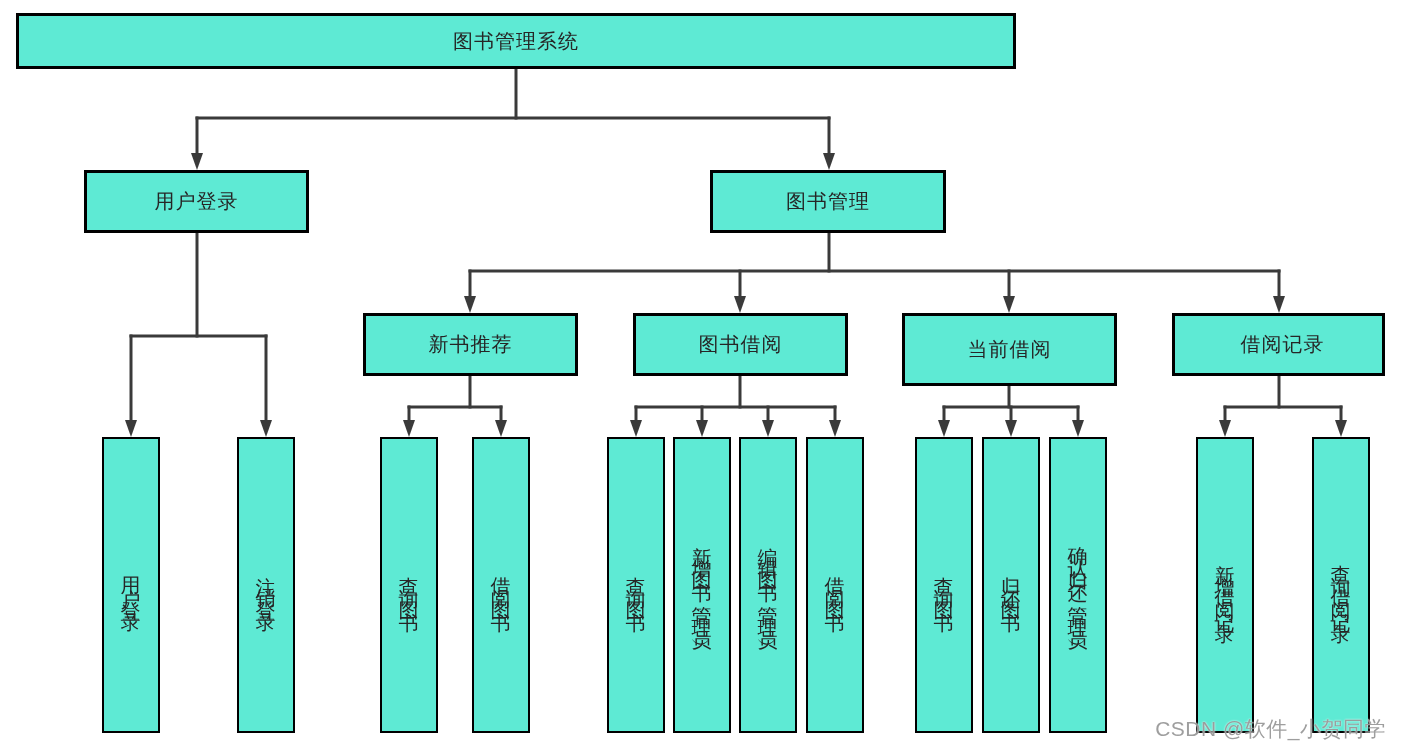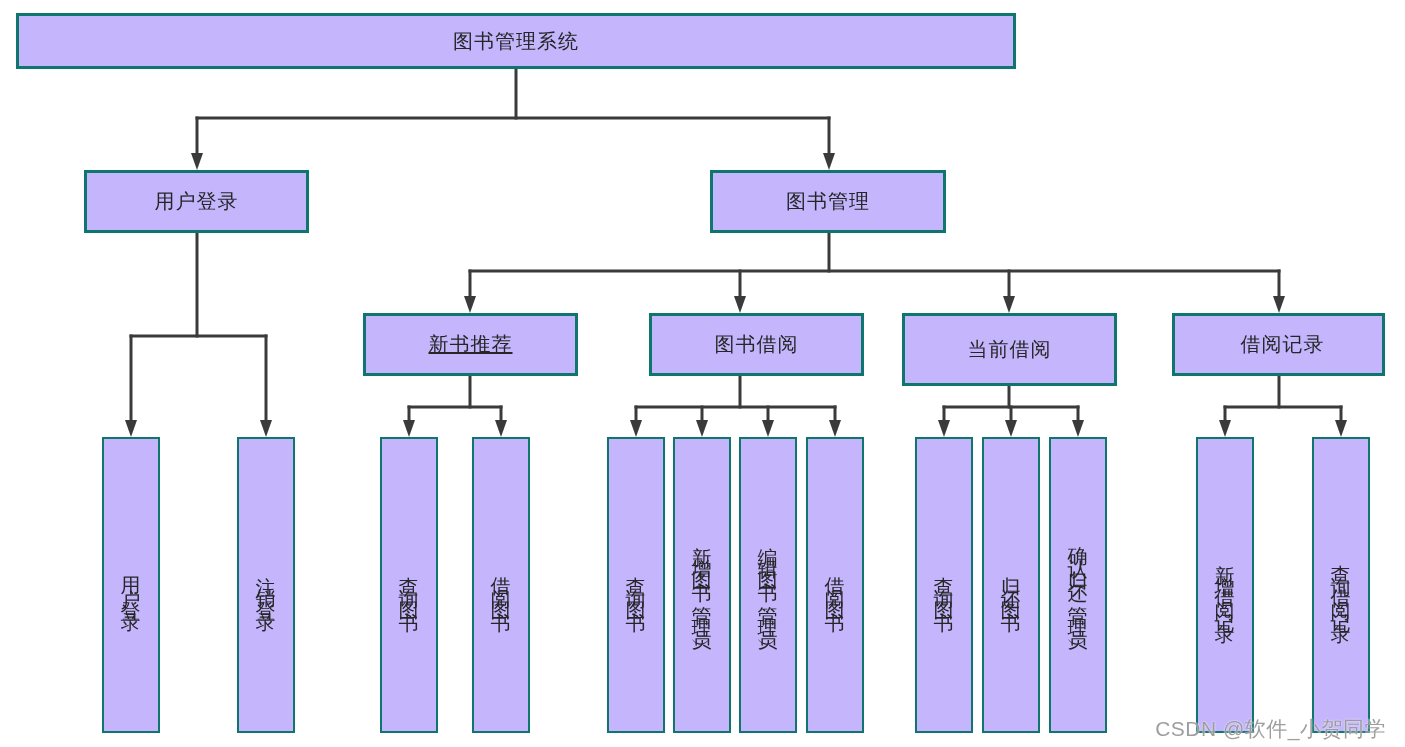--- a/index.html
+++ b/index.html
@@ -8,22 +8,22 @@
     width: 1405px;
     height: 747px;
     background: #ffffff;
     font-family: "Liberation Sans", sans-serif;
     overflow: hidden;
   }
   .wires { position: absolute; left: 0; top: 0; }
   .box {
     position: absolute;
     box-sizing: border-box;
-    background: #c4b5fd;
-    border: 3px solid #0f766e;
+    background: #5eead4;
+    border: 3px solid #000000;
     display: flex;
     align-items: center;
     justify-content: center;
     color: #262626;
   }
   .hnode { font-size: 20px; letter-spacing: 1px; white-space: nowrap; }
   .vnode { border-width: 2.5px; }
   .vnode .vt {
     writing-mode: vertical-rl;
     text-orientation: mixed;
@@ -110,22 +110,22 @@
       <path d="M1219 420 L1231 420 L1225 437 Z"></path>
       <path d="M1335 420 L1347 420 L1341 437 Z"></path>
     </g>
   </svg>
 
   <div class="box hnode" style="left:16px; top:13px; width:1000px; height:56px;">图书管理系统</div>
 
   <div class="box hnode" style="left:84px; top:170px; width:225px; height:63px;">用户登录</div>
   <div class="box hnode" style="left:710px; top:170px; width:236px; height:63px;">图书管理</div>
 
-  <div class="box hnode" style="left:363px; top:313px; width:215px; height:63px;text-decoration:underline;">新书推荐</div>
-  <div class="box hnode" style="left:633px; top:313px; width:215px; height:63px;margin-left:16px;">图书借阅</div>
+  <div class="box hnode" style="left:363px; top:313px; width:215px; height:63px;">新书推荐</div>
+  <div class="box hnode" style="left:633px; top:313px; width:215px; height:63px;">图书借阅</div>
   <div class="box hnode" style="left:902px; top:313px; width:215px; height:73px;">当前借阅</div>
   <div class="box hnode" style="left:1172px; top:313px; width:213px; height:63px;padding-left:8px;">借阅记录</div>
 
   <div class="box vnode" style="left:102px; top:437px; width:58px; height:296px;">
     <span class="vt">用户登录</span>
   </div>
   <div class="box vnode" style="left:237px; top:437px; width:58px; height:296px;">
     <span class="vt">注销登录</span>
   </div>
 

